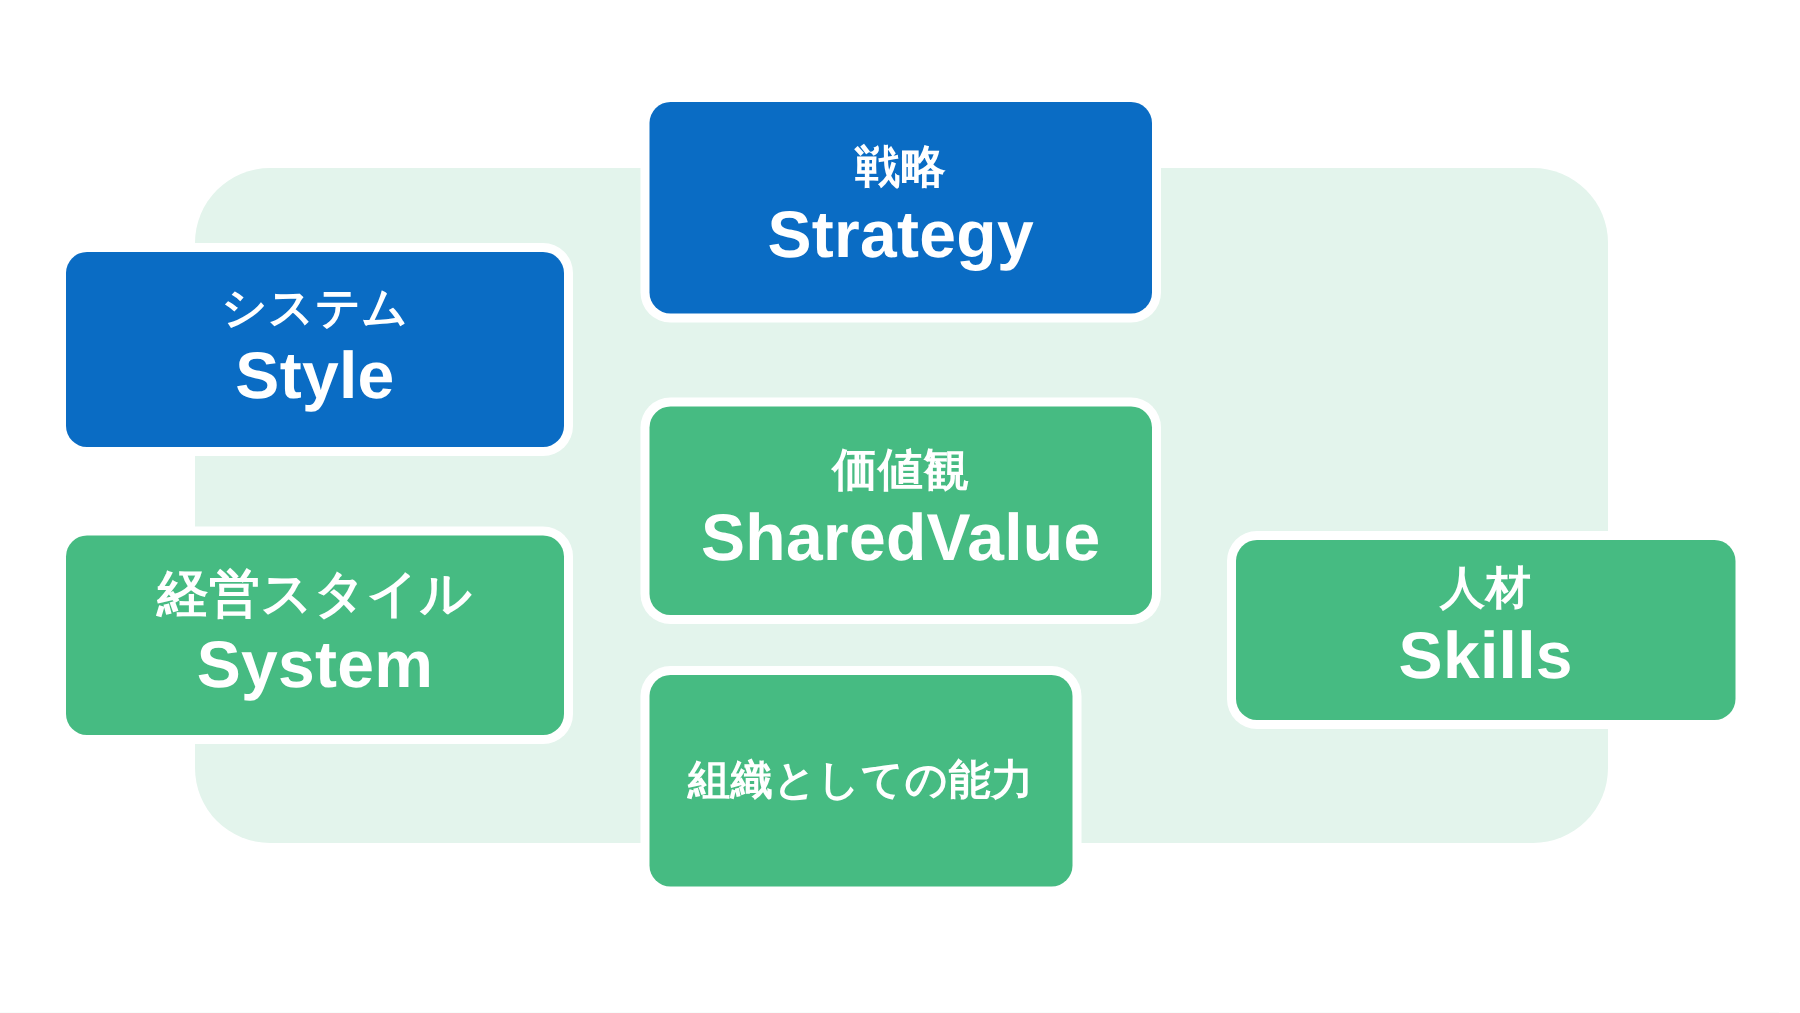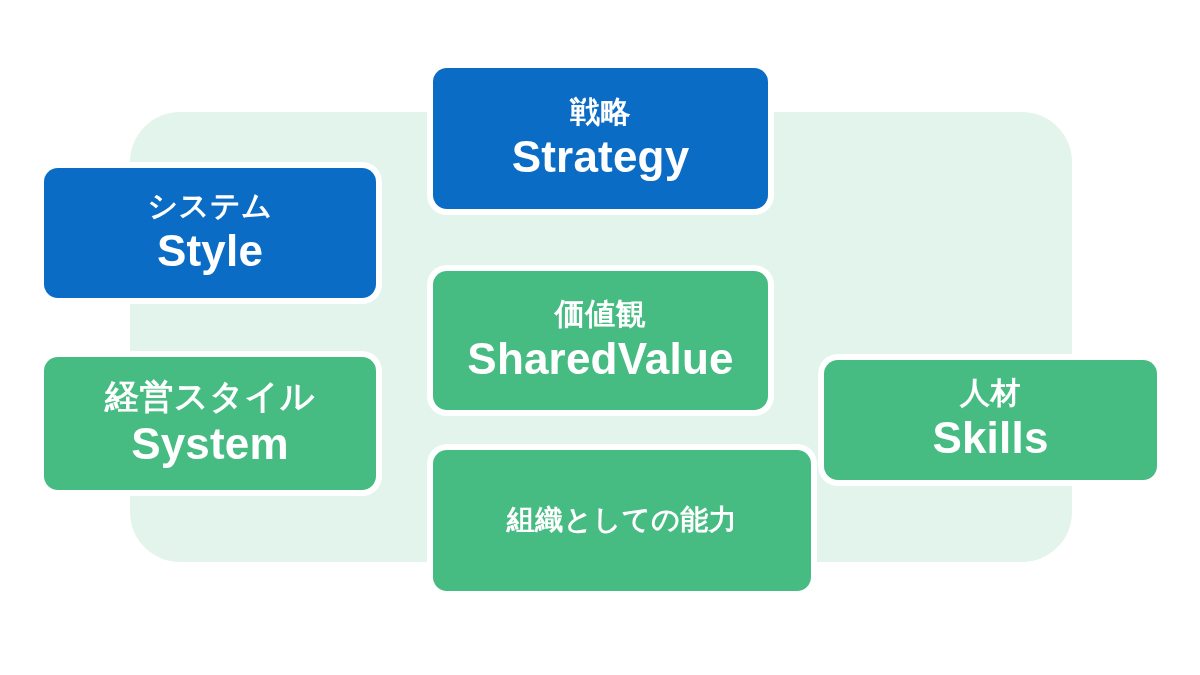--- a/index.html
+++ b/index.html
@@ -65,21 +65,21 @@
     font-size: 44px;
     font-weight: 700;
     line-height: 1.24;
     letter-spacing: 0.2px;
     white-space: nowrap;
   }
 
   
   #box-strategy     { left: 433px; top: 68px;  width: 335px; height: 141px; }
   #box-sharedvalue  { left: 433px; top: 259px; width: 335px; height: 139px; margin-top: 12px; }
-  #box-skills       { left: 433px; top: 450px; width: 378px; height: 141px; }
+  #box-skills       { left: 433px; top: 450px; width: 282px; height: 141px; }
 
   #box-system       { left: 44px;  top: 168px; width: 332px; height: 130px; }
   #box-style        { left: 44px;  top: 357px; width: 332px; height: 133px; }
 
   #box-structure    { left: 824px; top: 172px; width: 333px; height: 128px; }
   #box-staff        { left: 824px; top: 360px; width: 333px; height: 120px; }
 
   
   #box-skills .jp { font-size: 28px; }
   #box-style  .jp { font-size: 34px; }

